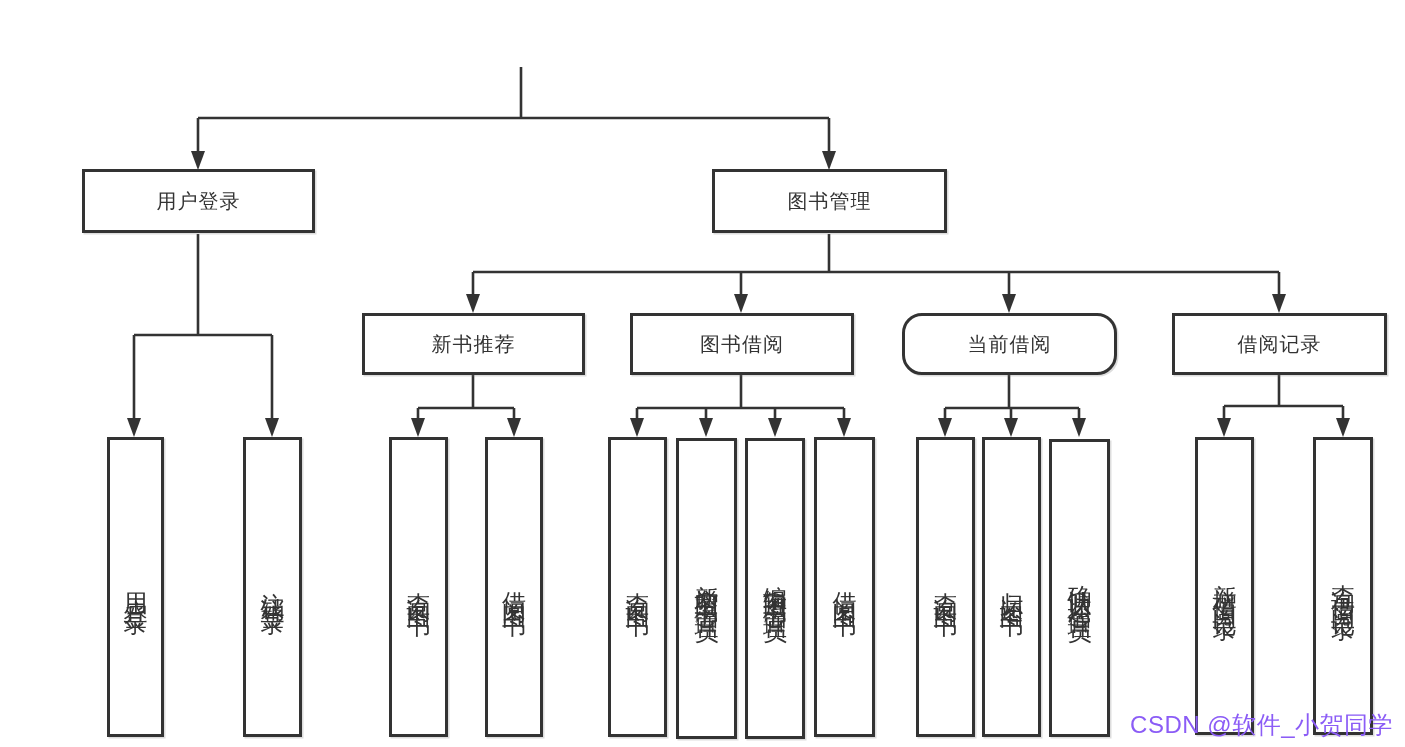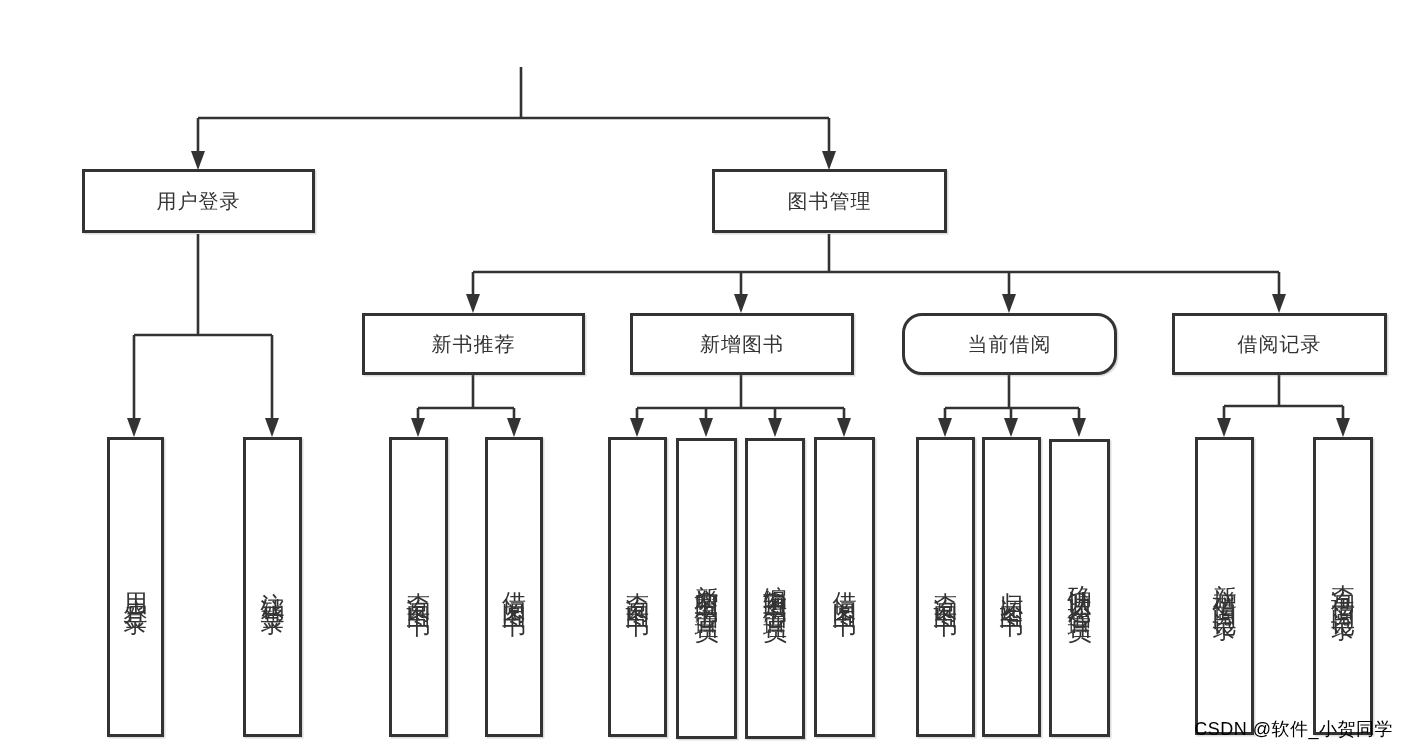--- a/index.html
+++ b/index.html
@@ -48,22 +48,22 @@
     font-size: 24px;
     letter-spacing: 7px;
     line-height: 1;
     color: #333333;
   }
   .vbox .vtext.long { letter-spacing: 5px; }
   .watermark {
     position: absolute;
     right: 12px;
     bottom: 6px;
-    font-size: 18px;
-    color: #000000;
+    font-size: 24px;
+    color: #8b5cf6;
     letter-spacing: 0.5px;
     white-space: nowrap;
   }
 </style>
 </head>
 <body>
 
 <div class="canvas">
 
   <svg class="connectors" viewBox="0 0 1405 747" xmlns="http://www.w3.org/2000/svg">
@@ -114,21 +114,21 @@
     <span>用户登录</span>
   </div>
   <div class="box hbox" style="left:712px; top:169px; width:235px; height:64px;">
     <span>图书管理</span>
   </div>
 
   <div class="box hbox" style="left:362px; top:313px; width:223px; height:62px;">
     <span>新书推荐</span>
   </div>
   <div class="box hbox" style="left:630px; top:313px; width:224px; height:62px;">
-    <span>新增图书</span>
+    <span>图书借阅</span>
   </div>
   <div class="box hbox" style="left:902px; top:313px; width:215px; height:62px;border-radius:20px;">
     <span>当前借阅</span>
   </div>
   <div class="box hbox" style="left:1172px; top:313px; width:215px; height:62px;text-align:right;">
     <span>借阅记录</span>
   </div>
 
   <div class="box vbox" style="left:107px; top:437px; width:57px; height:300px;">
     <span class="vtext">用户登录</span>

